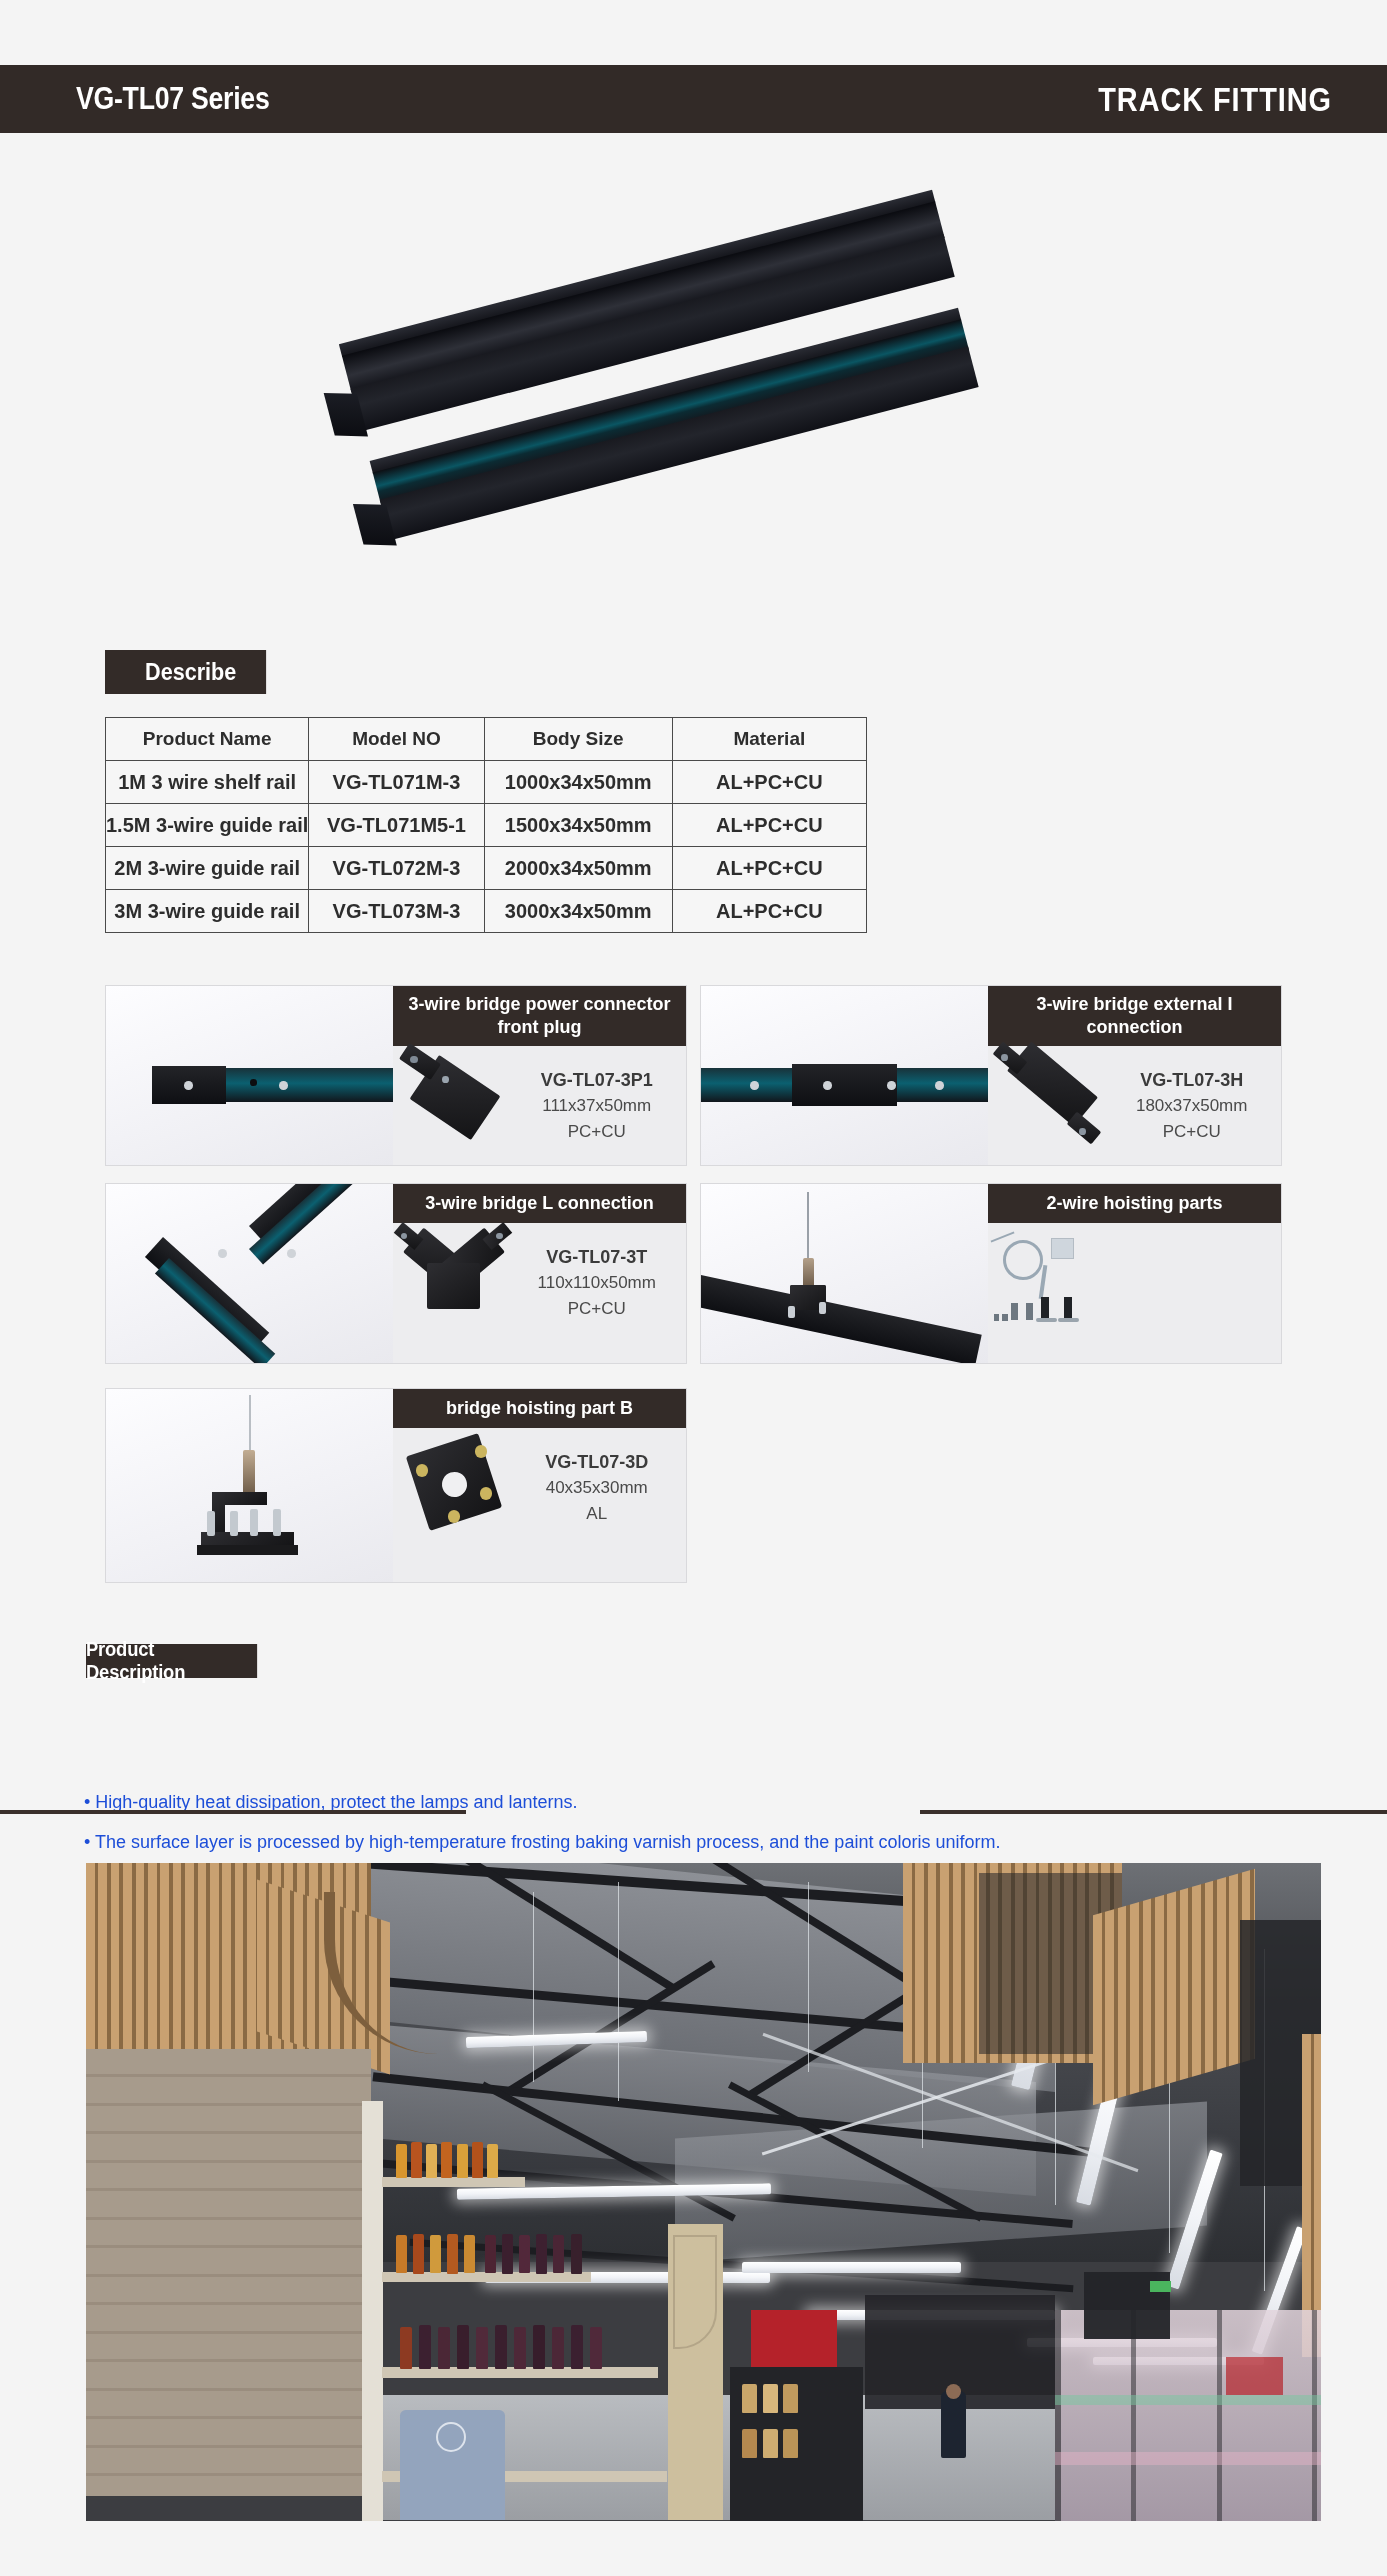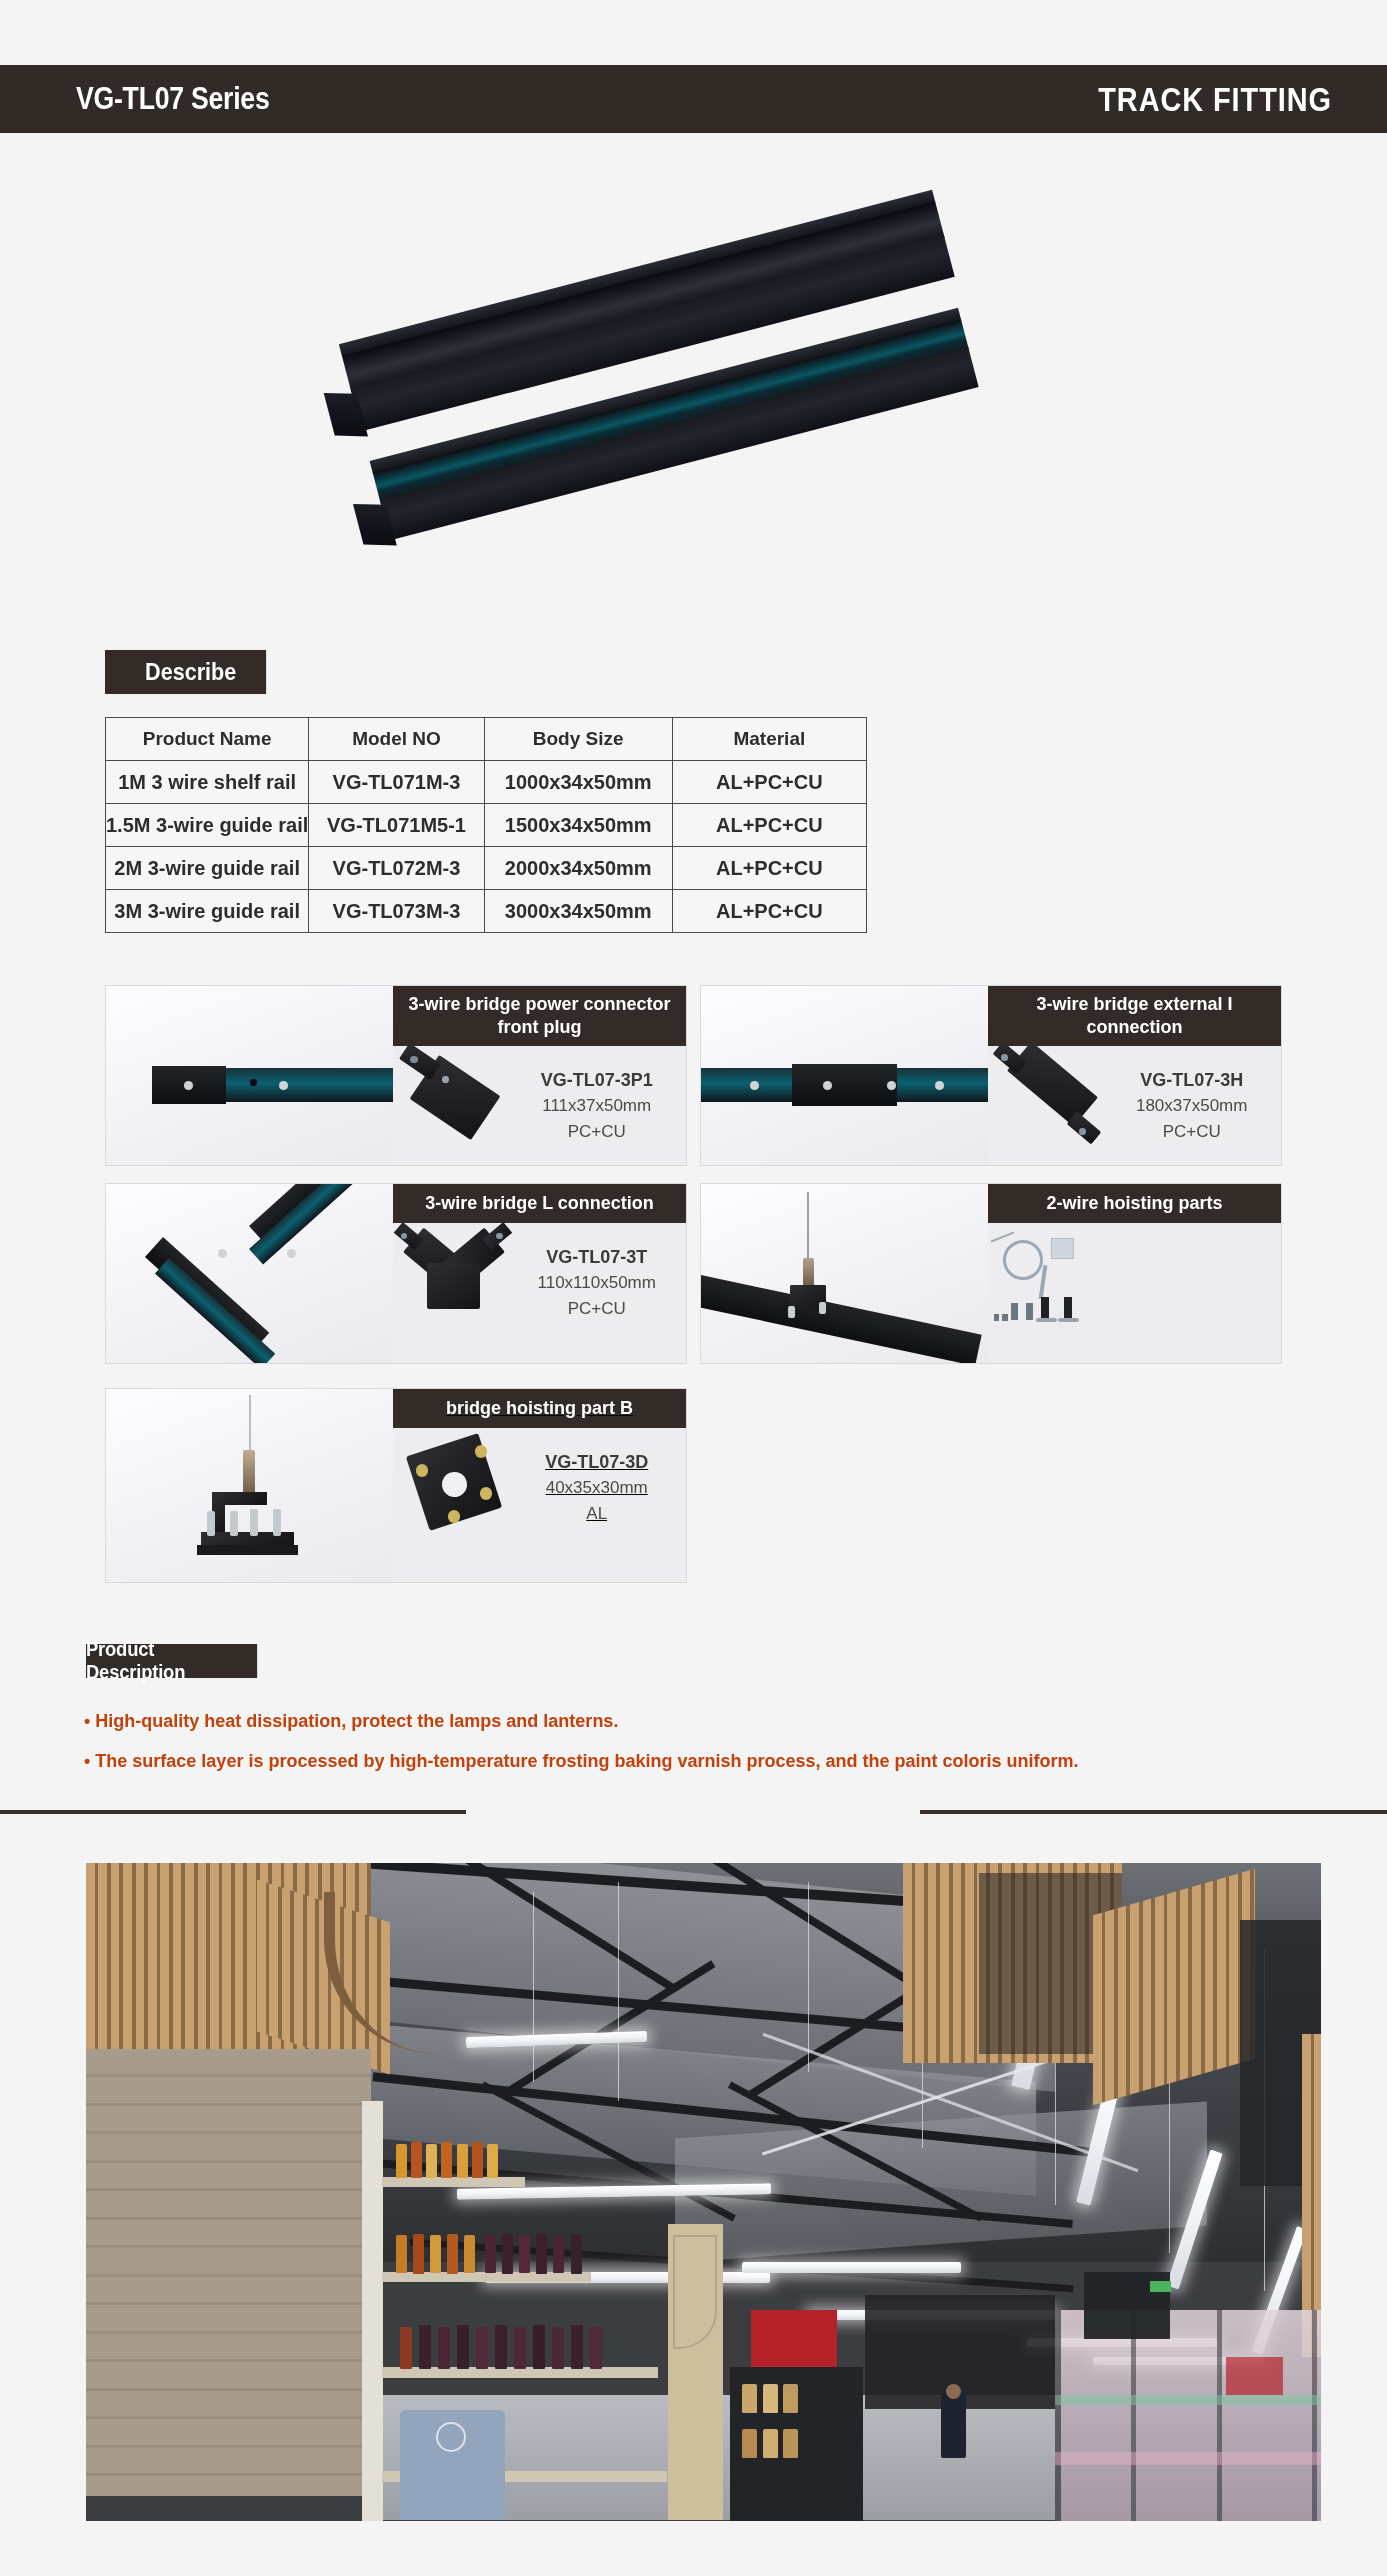--- a/index.html
+++ b/index.html
@@ -230,24 +230,23 @@
   #desc-badge {
     left: 86px; top: 1644px;
     width: 186px; height: 34px;
     font-size: 20px;
     letter-spacing: -0.2px;
     transform: scaleX(0.92);
     transform-origin: left center;
   }
   .bullets {
     position: absolute;
-    left: 84px; top: 1701px;
+    left: 84px; top: 1782px;
     width: 1235px;
-    color: #c2410c;
-    font-weight: bold;
+    color: #1d4ed8;
   }
   .bullets li {
     list-style: none;
     font-size: 18px;
     line-height: 40px;
     white-space: nowrap;
   }
   .bullets li::before { content: "• "; }
 
   
@@ -487,21 +486,21 @@
             <div class="blk" style="left:76px; top:74px; width:7.6px; height:23px; background:#1f2226;"></div>
             <div class="blk" style="left:48px; top:95px; width:21px; height:3.8px; border-radius:1.9px; background:#9aa4ad;"></div>
             <div class="blk" style="left:70px; top:95px; width:21px; height:3.8px; border-radius:1.9px; background:#9aa4ad;"></div>
             <div class="blk" style="left:5.7px; top:91px; width:5.7px; height:6.7px; background:#6d7780;"></div>
             <div class="blk" style="left:14.3px; top:91px; width:5.7px; height:6.7px; background:#6d7780;"></div>
           </div>
         </div>
       </div>
     </div>
 
-    <div class="card" style="left:105px; top:1388px; width:582px; height:195px;text-decoration:underline;">
+    <div class="card" style="left:105px; top:1388px; width:582px; height:195px;">
       <div class="card-photo">
         <div class="ph-wire" style="left:143px; top:5.7px; height:57px; background:#b9bec4;"></div>
         <div class="blk" style="left:137px; top:61px; width:12.4px; height:44px; background:linear-gradient(180deg,#c2ad93,#6e5c49); border-radius:1.9px;"></div>
         <div class="blk grad" style="left:106px; top:103px; width:55px; height:13.3px;"></div>
         <div class="blk grad" style="left:106px; top:103px; width:13.3px; height:46px;"></div>
         <div class="blk grad" style="left:95px; top:143px; width:93px; height:15px;"></div>
         <div class="blk" style="left:101px; top:122px; width:7.6px; height:25px; background:#c3c9cf; border-radius:1.9px;"></div>
         <div class="blk" style="left:124px; top:122px; width:7.6px; height:25px; background:#c3c9cf; border-radius:1.9px;"></div>
         <div class="blk" style="left:144px; top:120px; width:7.6px; height:27px; background:#c3c9cf; border-radius:1.9px;"></div>
         <div class="blk" style="left:167px; top:120px; width:7.6px; height:27px; background:#c3c9cf; border-radius:1.9px;"></div>

